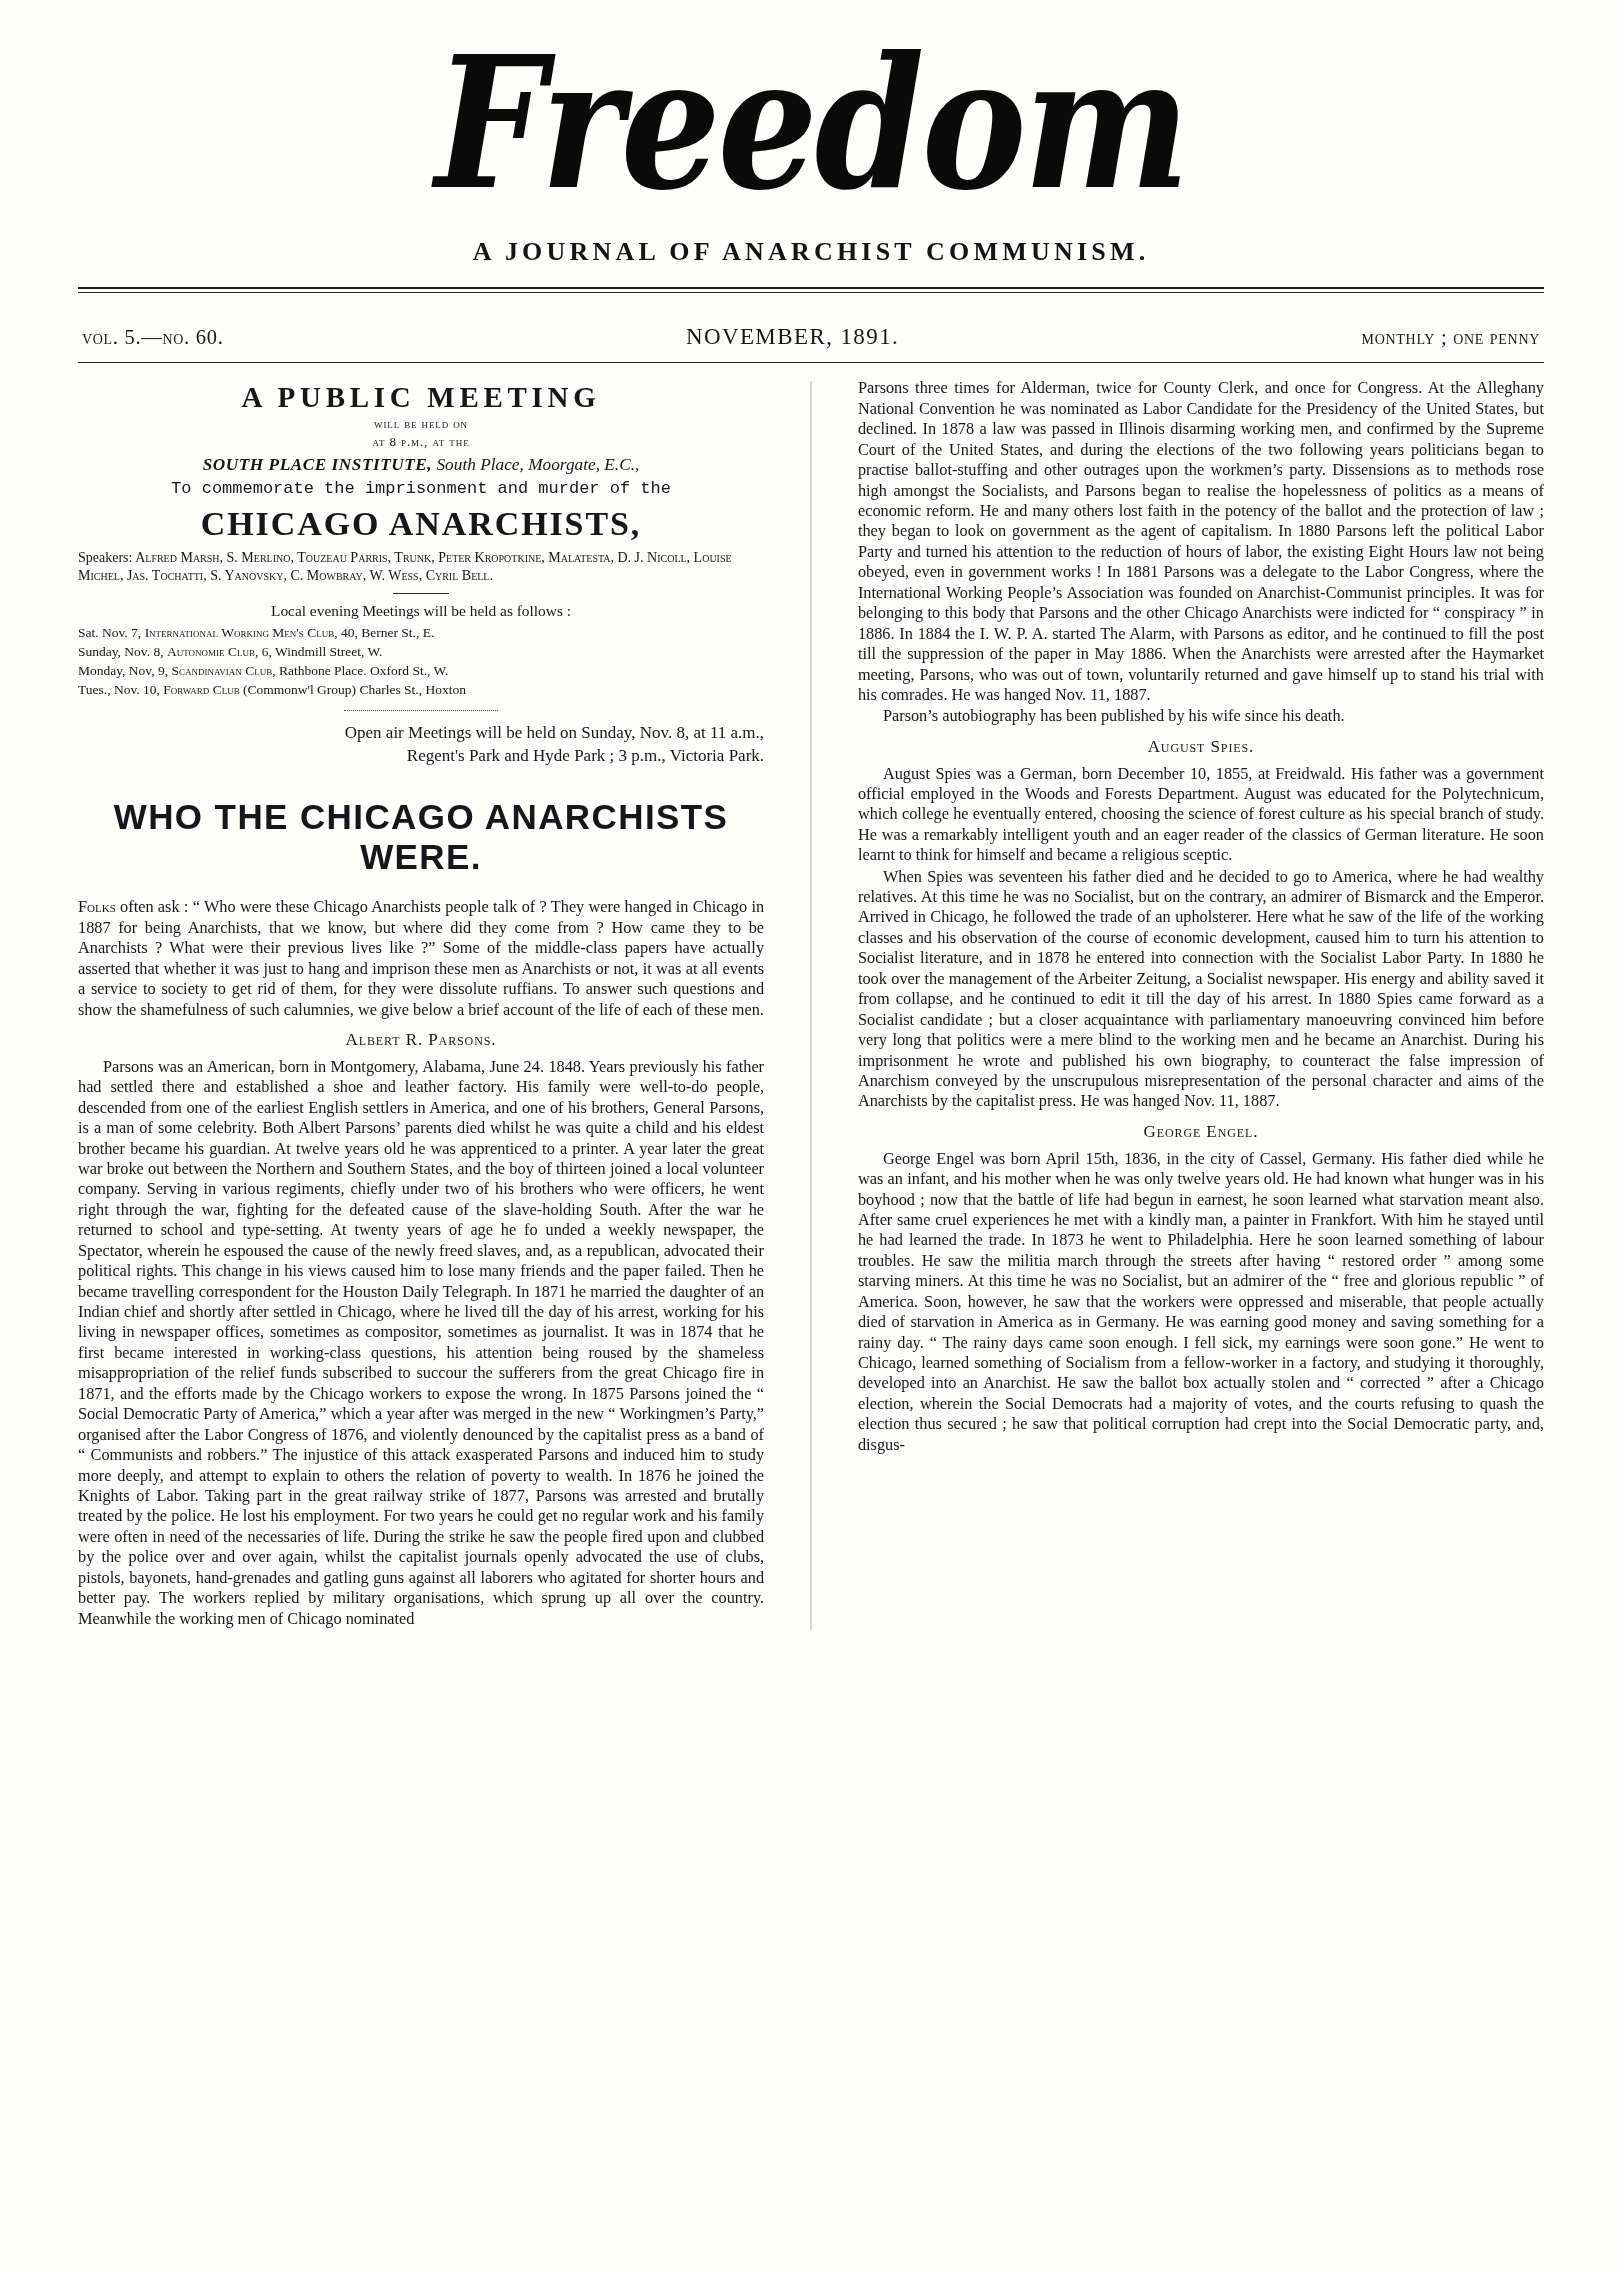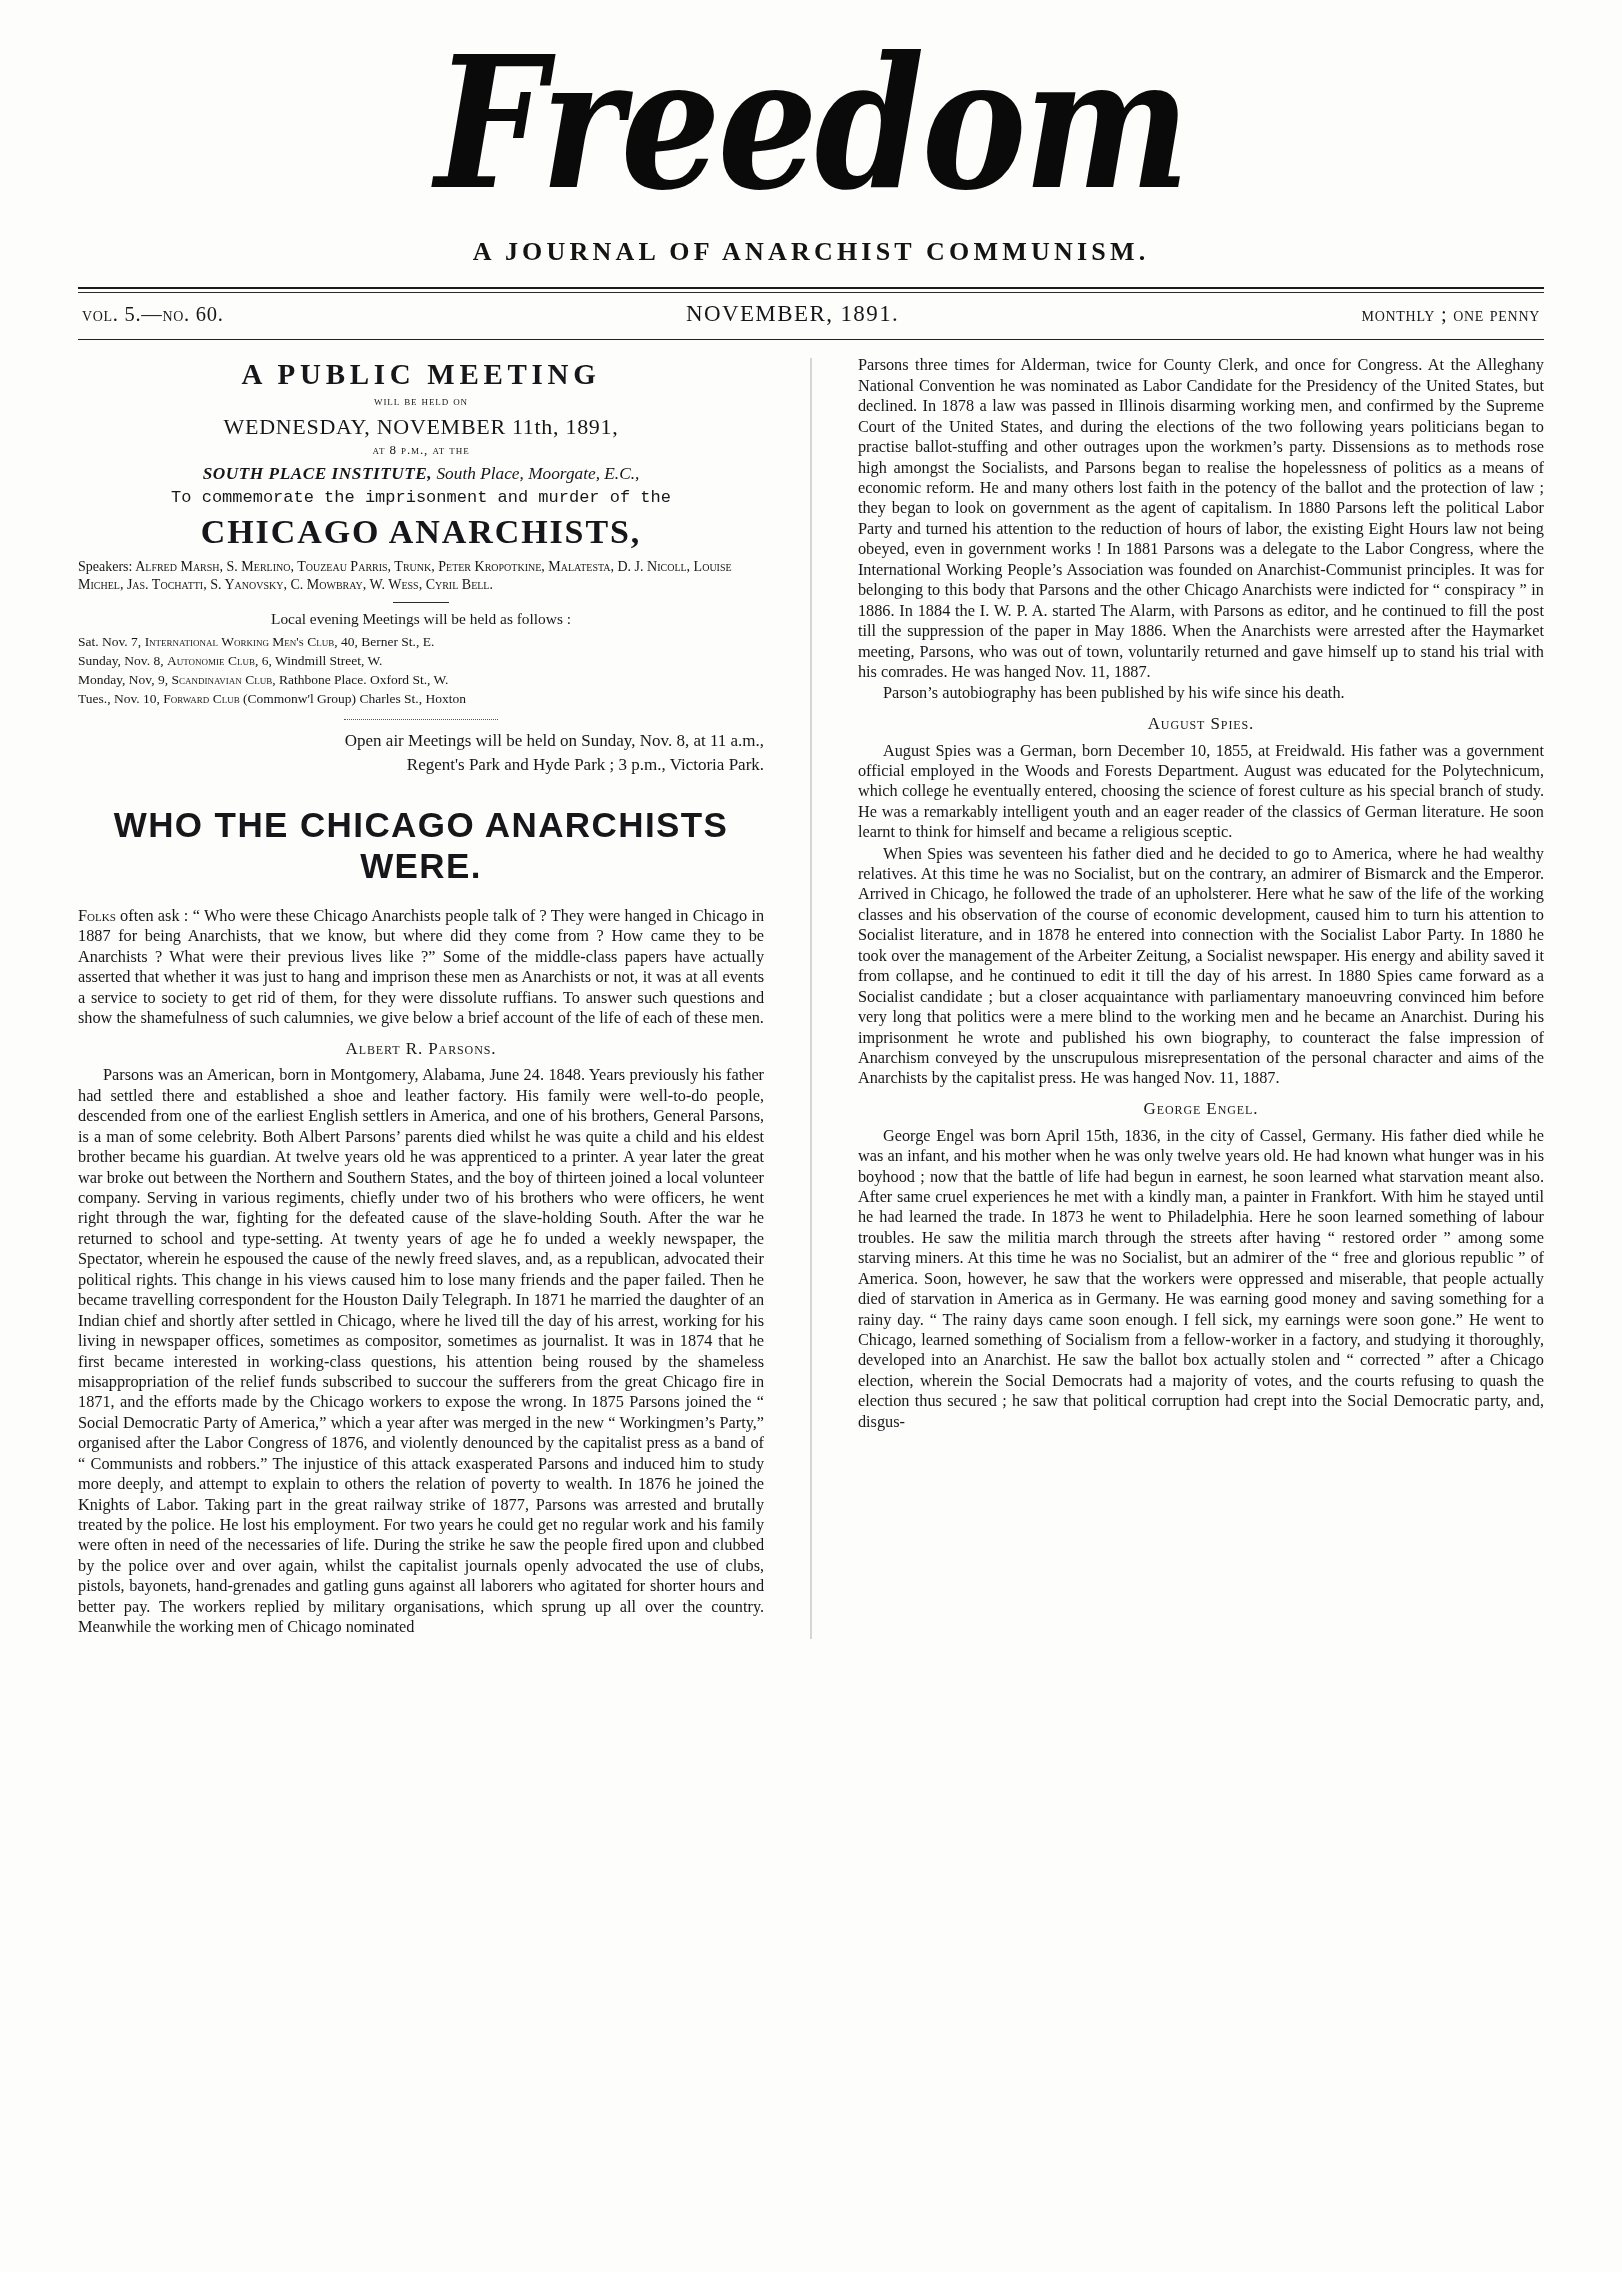--- a/index.html
+++ b/index.html
@@ -63,21 +63,21 @@
     border: 0;
     border-top: 0.9px solid #2a2a2a;
     margin: 3.3px 78px 0 78px;
   }
 
   
   .dateline {
     display: flex;
     justify-content: space-between;
     align-items: baseline;
-    margin: 8px 82px 0 82px;
+    margin: 31px 82px 0 82px;
     font-family: "Liberation Serif", serif;
   }
   .dateline > div {
     font-size: 20.5px;
     letter-spacing: 0.7px;
     font-variant: small-caps;
     text-transform: lowercase;
   }
   .dateline .dl-left { font-variant: small-caps; }
   .dateline .dl-center {
@@ -247,21 +247,20 @@
   </div>
   <hr class="rule-after-dateline">
 
   <div class="columns">
 
     <div class="col col-left">
 
       <div class="ann">
         <div class="ann-title">A PUBLIC MEETING</div>
         <div class="ann-willbe">will be held on</div>
-        <div class="ann-date">WEDNESDAY, NOVEMBER 11th, 1891,</div>
         <div class="ann-time">at 8 p.m., at the</div>
         <div class="ann-venue">
           <span class="venue-main">SOUTH PLACE INSTITUTE,</span>
           <span>South Place, Moorgate, E.C.,</span>
         </div>
         <div class="ann-commem">To commemorate the imprisonment and murder of the</div>
         <div class="ann-big">CHICAGO ANARCHISTS,</div>
         <div class="ann-speakers">
           <span class="lead">Speakers:</span>
           <span>Alfred Marsh, S. Merlino, Touzeau Parris, Trunk, Peter Kropotkine, Malatesta, D. J. Nicoll, Louise Michel, Jas. Tochatti, S. Yanovsky, C. Mowbray, W. Wess, Cyril Bell.</span>

